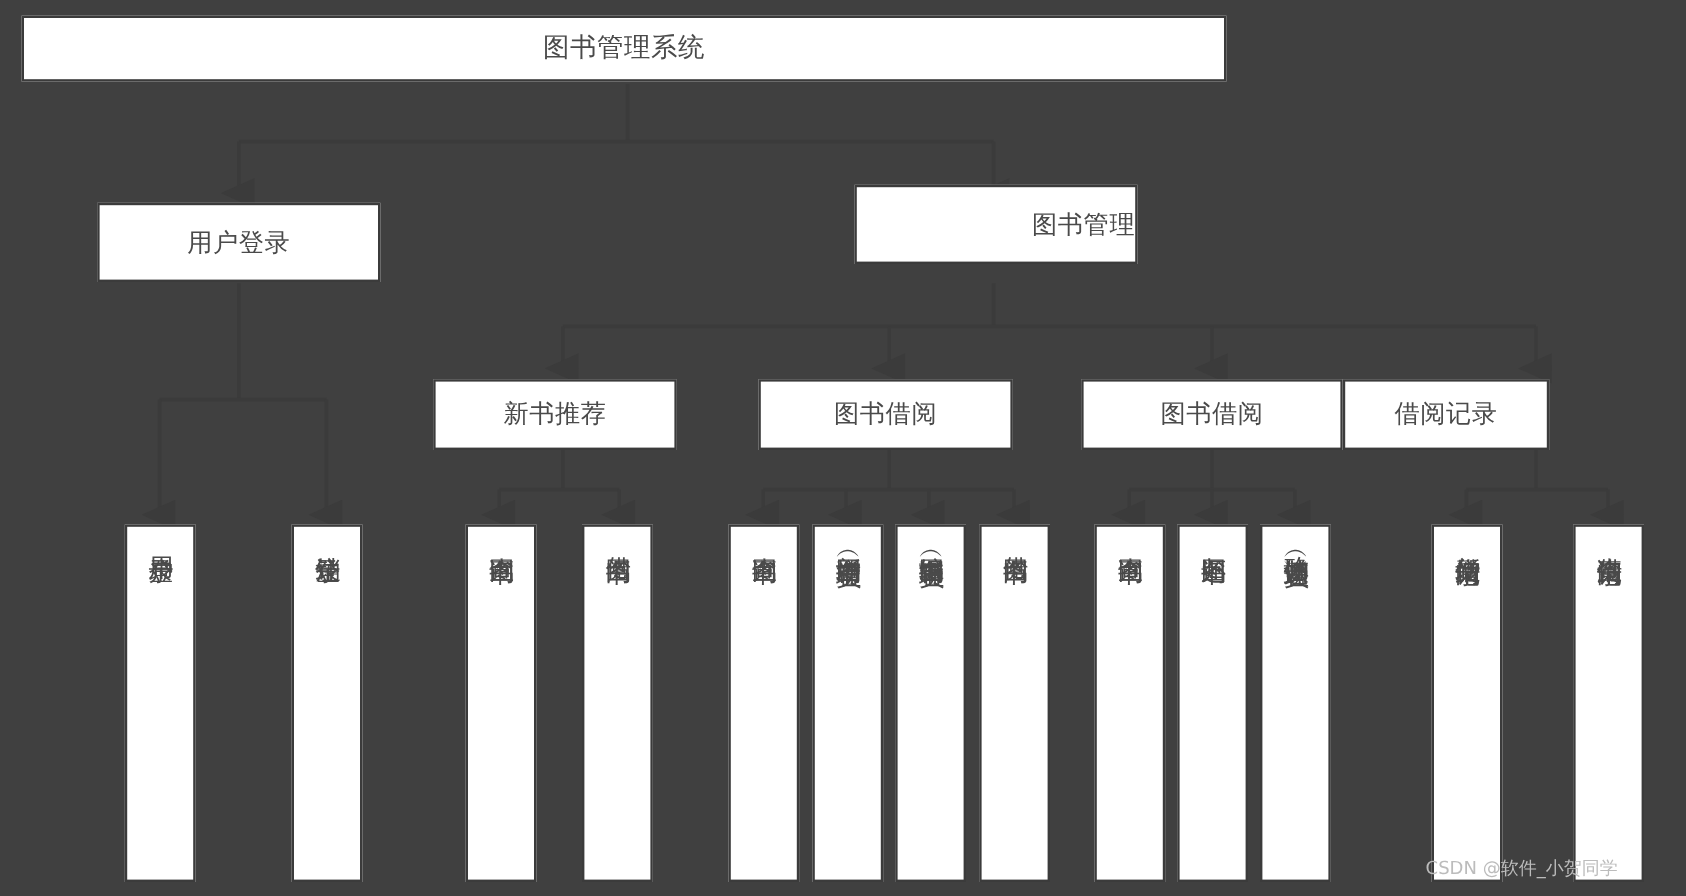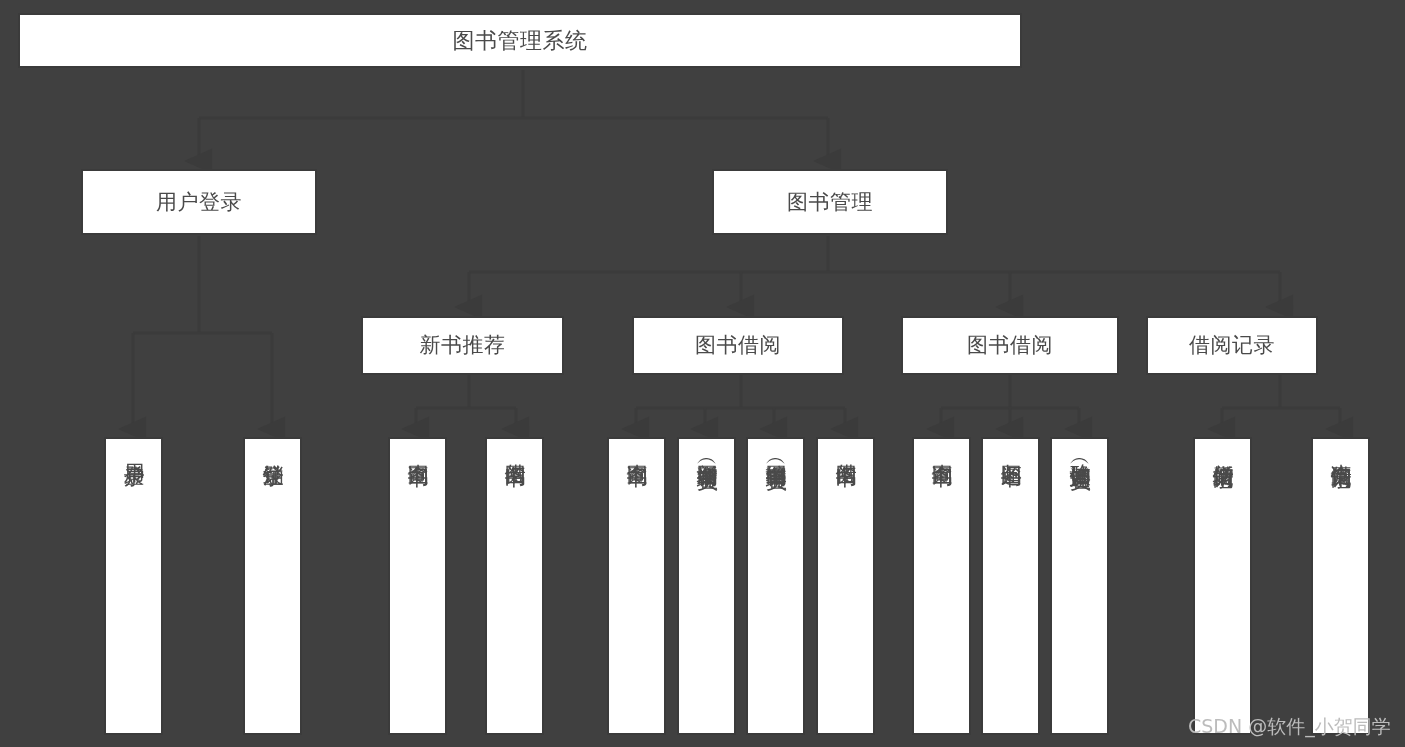--- a/index.html
+++ b/index.html
@@ -58,21 +58,21 @@
     text-orientation: upright;
     font-size: 21px;
     line-height: 1.12;
     letter-spacing: 1px;
     max-height: 282px;
   }
   .watermark {
     position: absolute;
     left: 1188px;
     top: 714px;
-    font-size: 19px;
+    font-size: 15px;
     color: #bcbcbc;
     white-space: nowrap;
     font-family: "DejaVu Sans", "Liberation Sans", sans-serif;
   }
 </style>
 </head>
 <body>
 
 <div id="canvas">
 
@@ -129,37 +129,37 @@
   </svg>
 
   <div class="node root horizontal" style="left:18px; top:13px; width:1004px; height:55px;">
     <span class="node-label">图书管理系统</span>
   </div>
 
   <div class="node horizontal" style="left:81px; top:169px; width:236px; height:66px;">
     <span class="node-label">用户登录</span>
   </div>
 
-  <div class="node horizontal" style="left:712px; top:169px; width:236px; height:66px;">
+  <div class="node horizontal" style="left:712px; top:154px; width:236px; height:66px;justify-content:flex-end;">
     <span class="node-label">图书管理</span>
   </div>
 
   <div class="node horizontal" style="left:361px; top:316px; width:203px; height:59px;">
     <span class="node-label">新书推荐</span>
   </div>
 
   <div class="node horizontal" style="left:632px; top:316px; width:212px; height:59px;">
     <span class="node-label">图书借阅</span>
   </div>
 
   <div class="node horizontal" style="left:901px; top:316px; width:218px; height:59px;">
     <span class="node-label">图书借阅</span>
   </div>
 
-  <div class="node horizontal" style="left:1146px; top:316px; width:172px; height:59px;">
+  <div class="node horizontal" style="left:1119px; top:316px; width:172px; height:59px;">
     <span class="node-label">借阅记录</span>
   </div>
 
   <div class="node vertical" style="left:104px; top:437px; width:59px; height:298px;">
     <span class="node-label">用户登录</span>
   </div>
 
   <div class="node vertical" style="left:243px; top:437px; width:59px; height:298px;">
     <span class="node-label">注销登录</span>
   </div>

